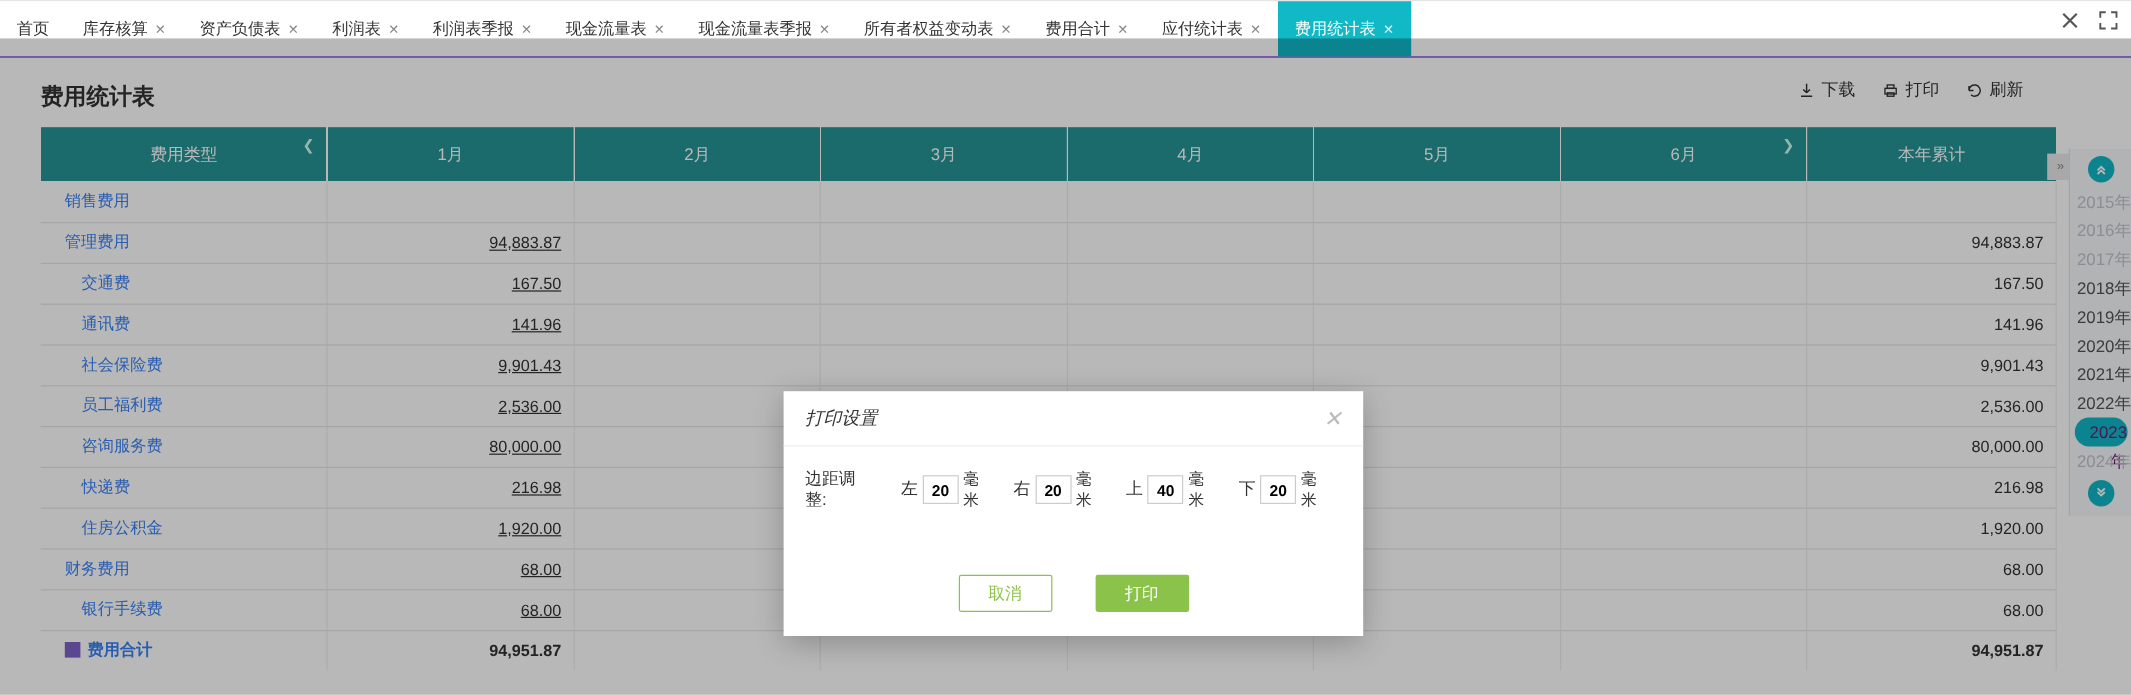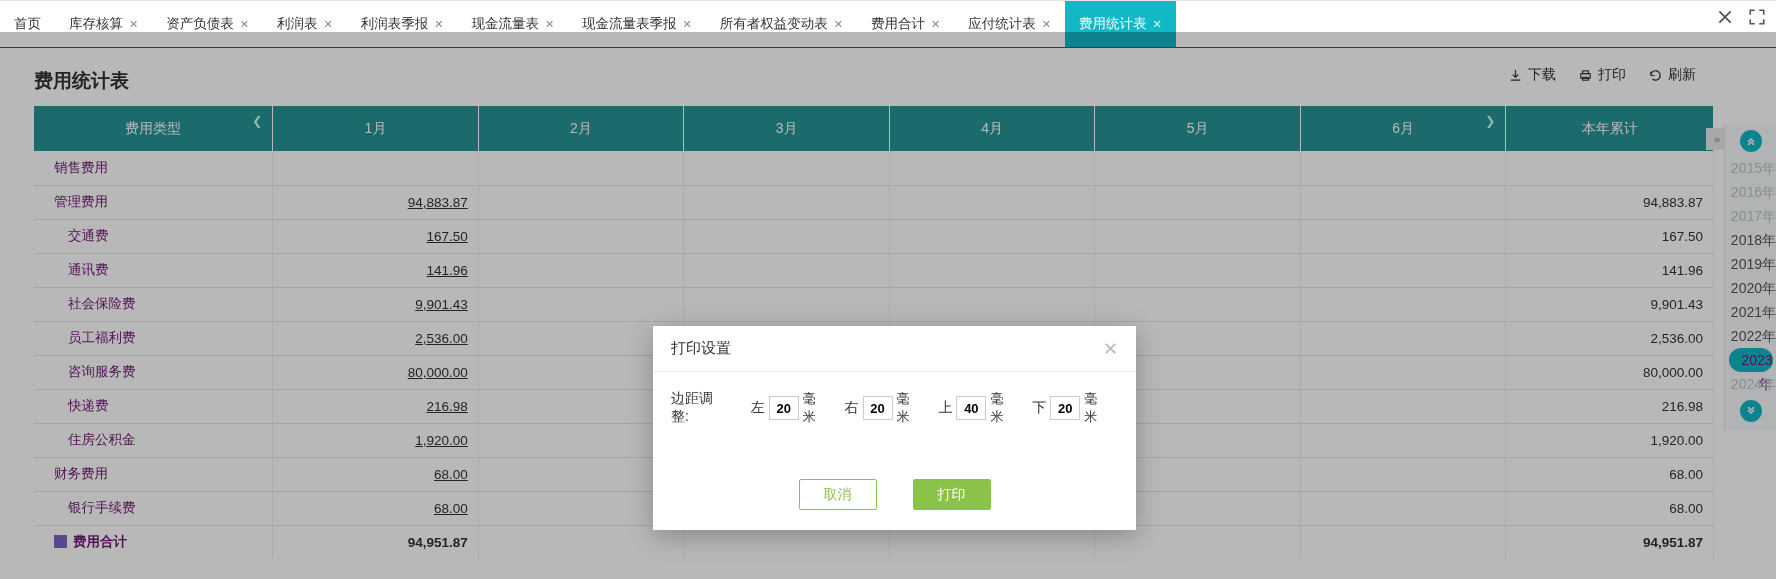--- a/index.html
+++ b/index.html
@@ -10,29 +10,29 @@
 .tab { display: flex; align-items: center; padding: 0 14px; font-size: 13.5px; color: #333; cursor: pointer; white-space: nowrap; }
 .tab.active { background: #11b8c6; color: #fff; }
 .tab .close { margin-left: 6px; font-size: 11px; color: #888; cursor: pointer; }
 .tab.active .close { color: #e0f7f9; }
 .tabs-right { position: absolute; right: 0; top: 0; height: 32px; display: flex; align-items: center; gap: 14px; padding-right: 10px; }
 .tabs-right .icn { width: 18px; height: 18px; display: flex; align-items: center; justify-content: center; cursor: pointer; color: #555; }
 
 .body-area { position: relative; padding: 20px 0 0 34px; }
 .page-title { font-size: 19px; font-weight: bold; color: #333; margin-bottom: 12px; }
 
-.toolbar { position: absolute; right: 80px; top: 18px; display: flex; gap: 22px; color: #333; font-size: 14px; }
+.toolbar { position: absolute; right: 90px; top: 18px; display: flex; gap: 22px; color: #333; font-size: 14px; }
 .tool-btn { display: flex; align-items: center; gap: 5px; cursor: pointer; }
 .tool-btn svg { width: 15px; height: 15px; }
 
 .table-wrap { position: relative; margin-right: 62px; }
 table { border-collapse: collapse; width: 100%; table-layout: fixed; }
 th { background: #269396; color: #fff; font-weight: normal; font-size: 14px; height: 45px; border-right: 1px solid rgba(255,255,255,0.08); position: relative; }
 td { height: 34px; border-bottom: 1px solid #e6e6e6; border-right: 1px solid #eee; font-size: 13.5px; padding: 0 12px; }
-td.cat { padding-left: 20px; color: #701a75; }
+td.cat { padding-left: 20px; color: #3b82f6; }
 td.cat.sub { padding-left: 34px; }
 td.num { text-align: right; padding-right: 10px; color: #333; }
 td.num .u { text-decoration: underline; }
 tr.total td { font-weight: bold; border-bottom: none; }
 .total-icon { display:inline-block; width:13px; height:13px; background:#7f61c8; margin-right:6px; vertical-align:-2px; }
 
 .scroll-double { position: absolute; right: 48px; top: 80px; width: 22px; height: 22px; background:#e9e9e9; display:flex; align-items:center; justify-content:center; color:#888; cursor:pointer; font-size:11px; }
 
 
 .year-rail { position: absolute; right: 0; top: 76px; width: 52px; background: #f6f8fa; border-left: 1px solid #e5e5e5; padding: 6px 0 8px; display: flex; flex-direction: column; align-items: center; gap:0; }
@@ -40,21 +40,21 @@
 .year-rail .rbtn.bot { margin-top:4px; margin-bottom:0; }
 .year-rail .yr { height: 24px; line-height: 24px; font-size: 14px; color: #bfc7cc; cursor: pointer; width: 100%; text-align: right; }
 .year-rail .yr.near { color: #555; }
 .year-rail .yr.active { background: #11b8c6; color: #701a75; border-radius: 12px; width: 44px; }
 
 
 .dim { position: absolute; inset: 32px 0 0 0; background: rgba(0,0,0,0.28); }
 
 
 .modal { position: absolute; left: 653px; top: 326px; width: 483px; background: #fff; box-shadow: 0 6px 24px rgba(0,0,0,0.25); }
-.modal-hd { height: 46px; display: flex; align-items: center; justify-content: space-between; padding: 0 18px; border-bottom: 1px solid #eee; }
+.modal-hd { height: 46px; display: flex; align-items: center; justify-content: space-between; padding: 0 18px; border-bottom: 1px solid #eee; font-style: italic; }
 .modal-hd .ttl { font-size: 15px; color: #333; }
 .modal-hd .mclose { color: #bbb; font-size: 18px; cursor: pointer; }
 .modal-bd { padding: 18px 18px 20px; }
 .margin-row { display: flex; align-items: center; gap: 8px; font-size: 14px; color: #333; }
 .margin-row .lbl { margin-right: 12px; }
 .margin-row .grp { display: flex; align-items: center; gap: 4px; margin-right: 8px; }
 .margin-row input { width: 30px; height: 24px; border: 1px solid #ccc; text-align: center; font-size: 13px; font-weight: bold; }
 .margin-row .unit { font-size: 13px; }
 .modal-ft { display: flex; justify-content: center; gap: 36px; margin-top: 20px; }
 .btn { min-width: 78px; height: 31px; display: flex; align-items: center; justify-content: center; font-size: 14px; cursor: pointer; border-radius: 2px; margin-top: 33px; }

